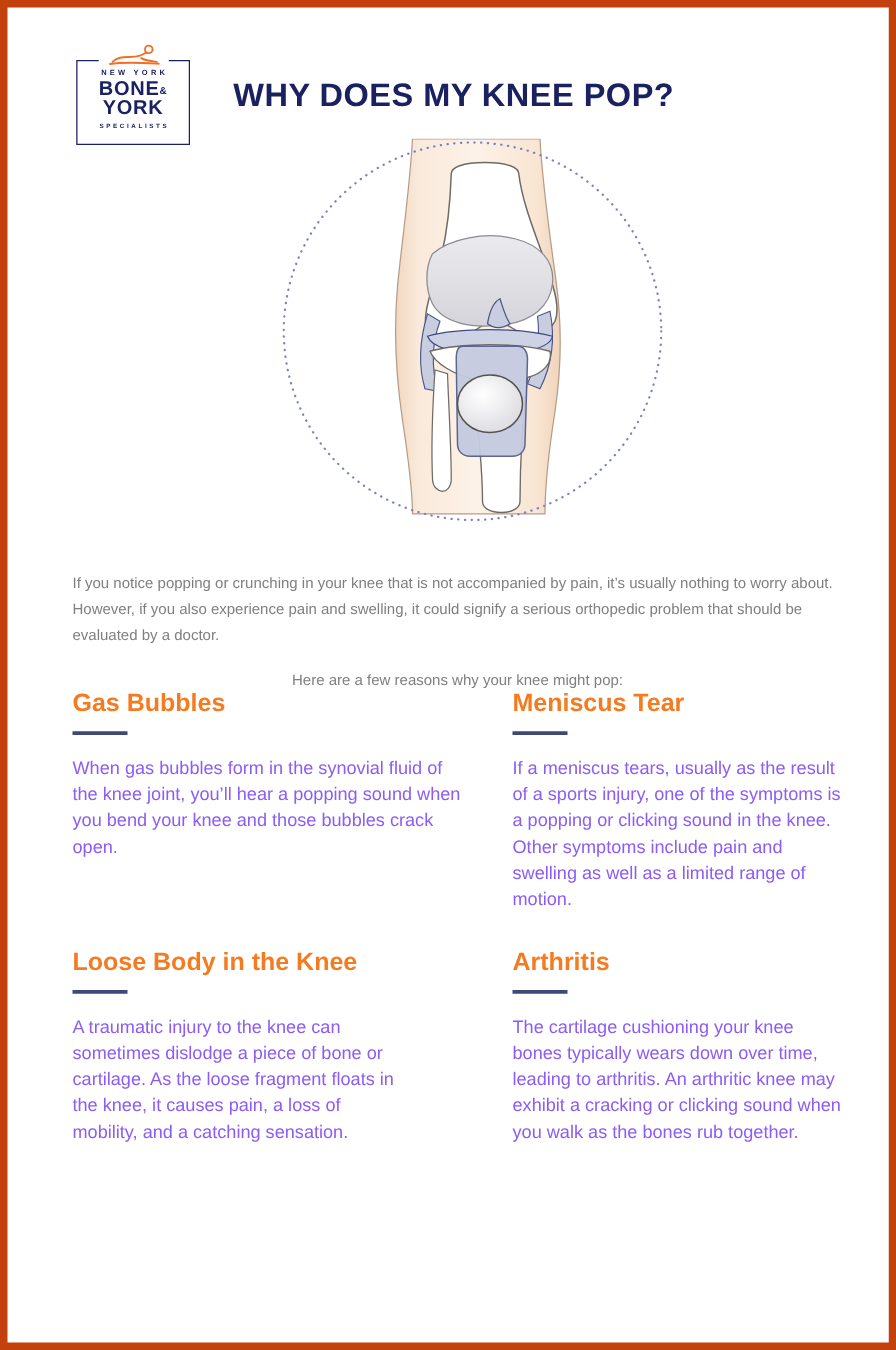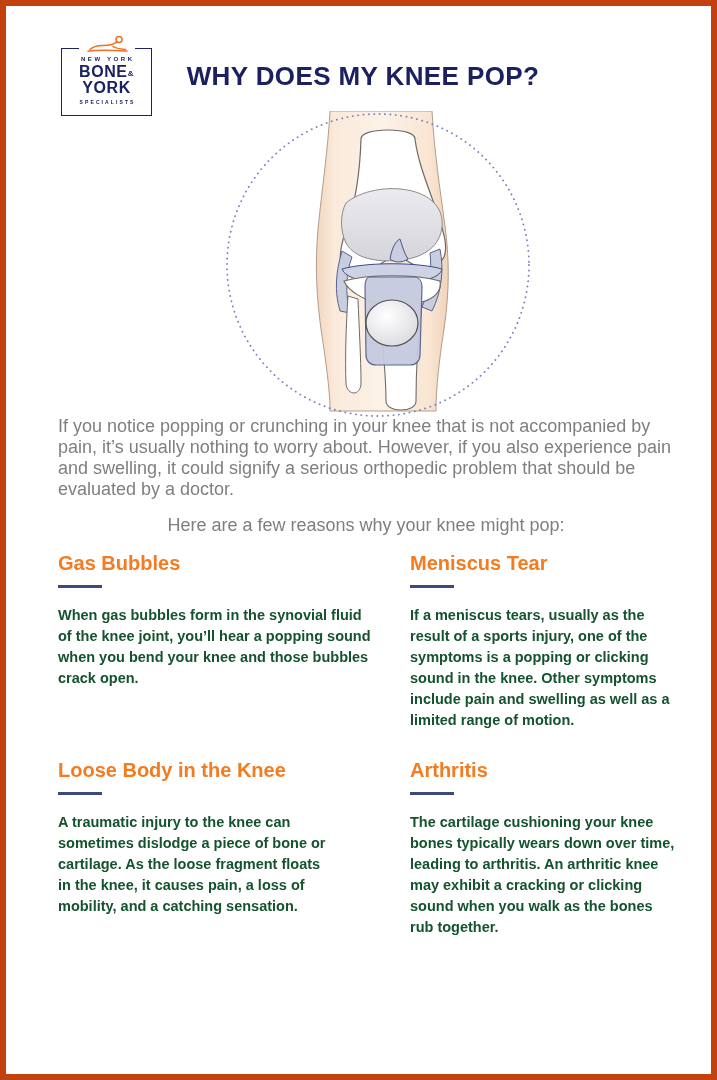--- a/index.html
+++ b/index.html
@@ -25,31 +25,31 @@
 
   
   .title { position:absolute; left:0; right:13px; top:55px; text-align:center;
            padding-left:22px; font-size:26px; font-weight:700;
            color:#1a2060; letter-spacing:0.4px; }
 
   
   .illustration { position:absolute; left:212px; top:105px; width:320px; height:318px; }
 
   
-  .intro { position:absolute; left:52px; top:410px; width:616px;
-           font-size:18px; line-height:21px; color:#7f7f7f; }
+  .intro { position:absolute; left:52px; top:450px; width:616px;
+           font-size:12px; line-height:21px; color:#7f7f7f; }
   .lead-in { margin-top:15px;text-align:center; }
 
   
   .sections { position:absolute; left:52px; top:544px;
               display:grid; grid-template-columns:316px 268px;
               column-gap:36px; row-gap:26px; }
   .section-heading { font-size:20px; font-weight:700; color:#f47b20; line-height:26px; }
   .section-underline { width:44px; height:3px; background:#3d4a77; margin-top:9px; }
-  .section-body { margin-top:17px; font-size:14.5px; line-height:21px; color:#14532d;font-weight:bold; }
+  .section-body { margin-top:17px; font-size:14.5px; line-height:21px; color:#8b5cf6; }
   .section-card.narrow { width:268px; }
 </style>
 </head>
 <body>
 
 <div class="page">
 
   <div class="logo">
     <span class="logo-figure">
       <svg width="46" height="20" viewBox="0 0 46 20">

